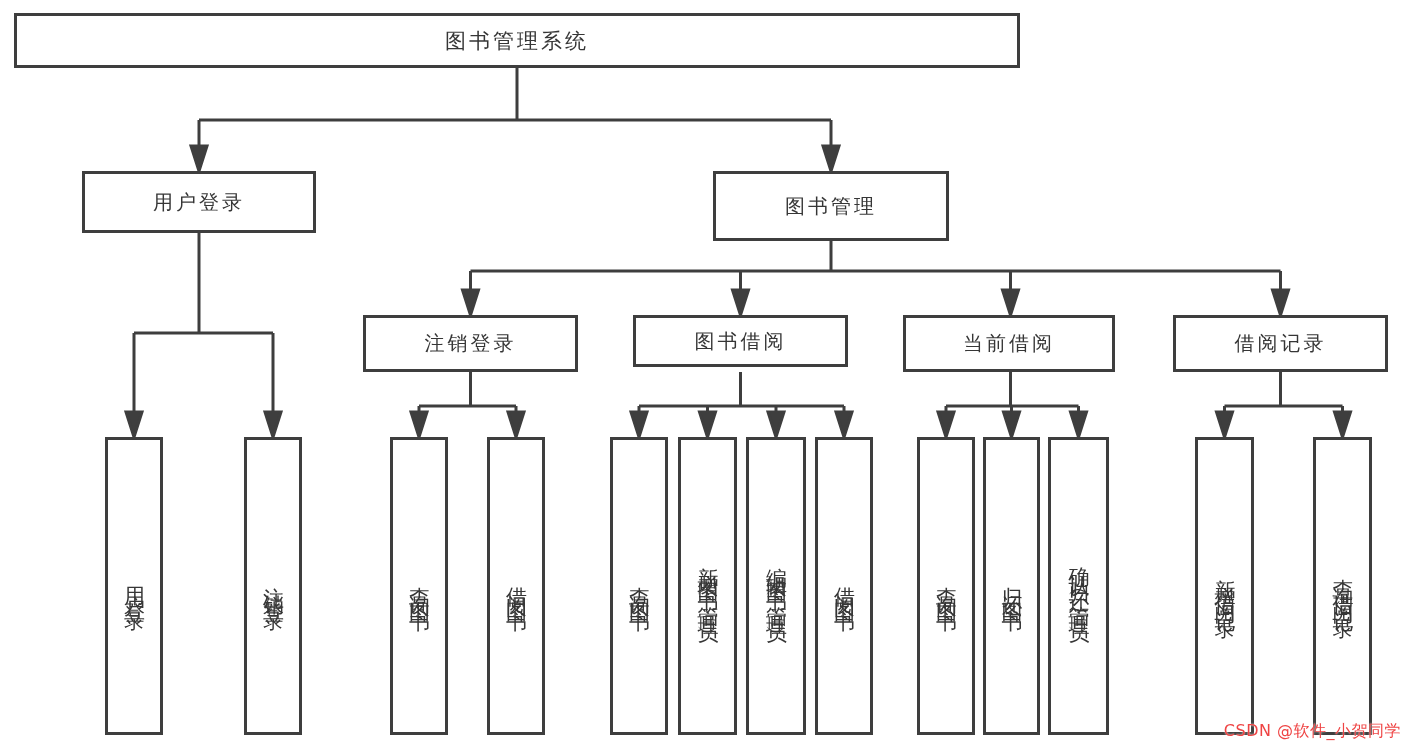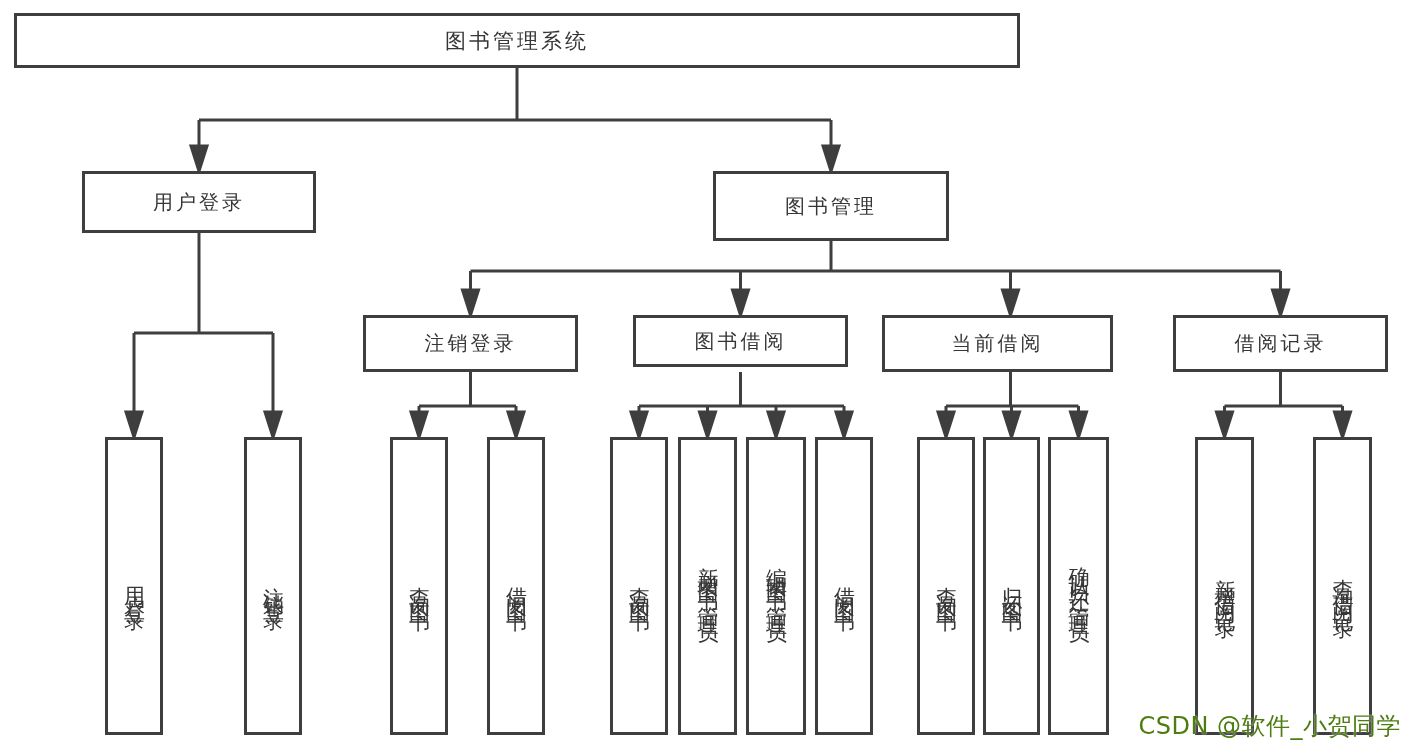--- a/index.html
+++ b/index.html
@@ -15,21 +15,21 @@
     color:#363636;box-sizing:border-box;
   }
   .h{font-size:20px;letter-spacing:3px;white-space:nowrap;}
   .h.root{font-size:21px;}
   .v{
     writing-mode:vertical-rl;text-orientation:mixed;
     font-size:21px;letter-spacing:8px;line-height:1;
   }
   .watermark{
     position:absolute;right:4px;bottom:5px;
-    font-size:24px;color:#4d7c0f;letter-spacing:0.5px;white-space:nowrap;
+    font-size:16px;color:#ef4444;letter-spacing:0.5px;white-space:nowrap;
     text-shadow:0 0 2px #ffffff;
   }
 </style>
 </head>
 <body>
 
 <div id="canvas">
 
   <svg id="edges" width="1405" height="747" viewBox="0 0 1405 747">
     <g stroke="#3e3e3e" stroke-width="3" fill="#3e3e3e">
@@ -76,21 +76,21 @@
     </g>
   </svg>
 
   <div class="box h root" style="left:14px;top:13px;width:1006px;height:55px">图书管理系统</div>
 
   <div class="box h" style="left:82px;top:171px;width:234px;height:62px">用户登录</div>
   <div class="box h" style="left:713px;top:171px;width:236px;height:70px">图书管理</div>
 
   <div class="box h" style="left:363px;top:315px;width:215px;height:57px">注销登录</div>
   <div class="box h" style="left:633px;top:315px;width:215px;height:52px">图书借阅</div>
-  <div class="box h" style="left:882px;top:315px;width:231px;height:57px">当前借阅</div>
+  <div class="box h" style="left:903px;top:315px;width:212px;height:57px">当前借阅</div>
   <div class="box h" style="left:1173px;top:315px;width:215px;height:57px">借阅记录</div>
 
   <div class="box v" style="left:105px;top:437px;width:58px;height:298px">用户登录</div>
   <div class="box v" style="left:244px;top:437px;width:58px;height:298px">注销登录</div>
 
   <div class="box v" style="left:390px;top:437px;width:58px;height:298px">查询图书</div>
   <div class="box v" style="left:487px;top:437px;width:58px;height:298px">借阅图书</div>
 
   <div class="box v" style="left:610px;top:437px;width:58px;height:298px">查询图书</div>
   <div class="box v" style="left:678px;top:437px;width:59px;height:298px">新增图书（管理员）</div>

